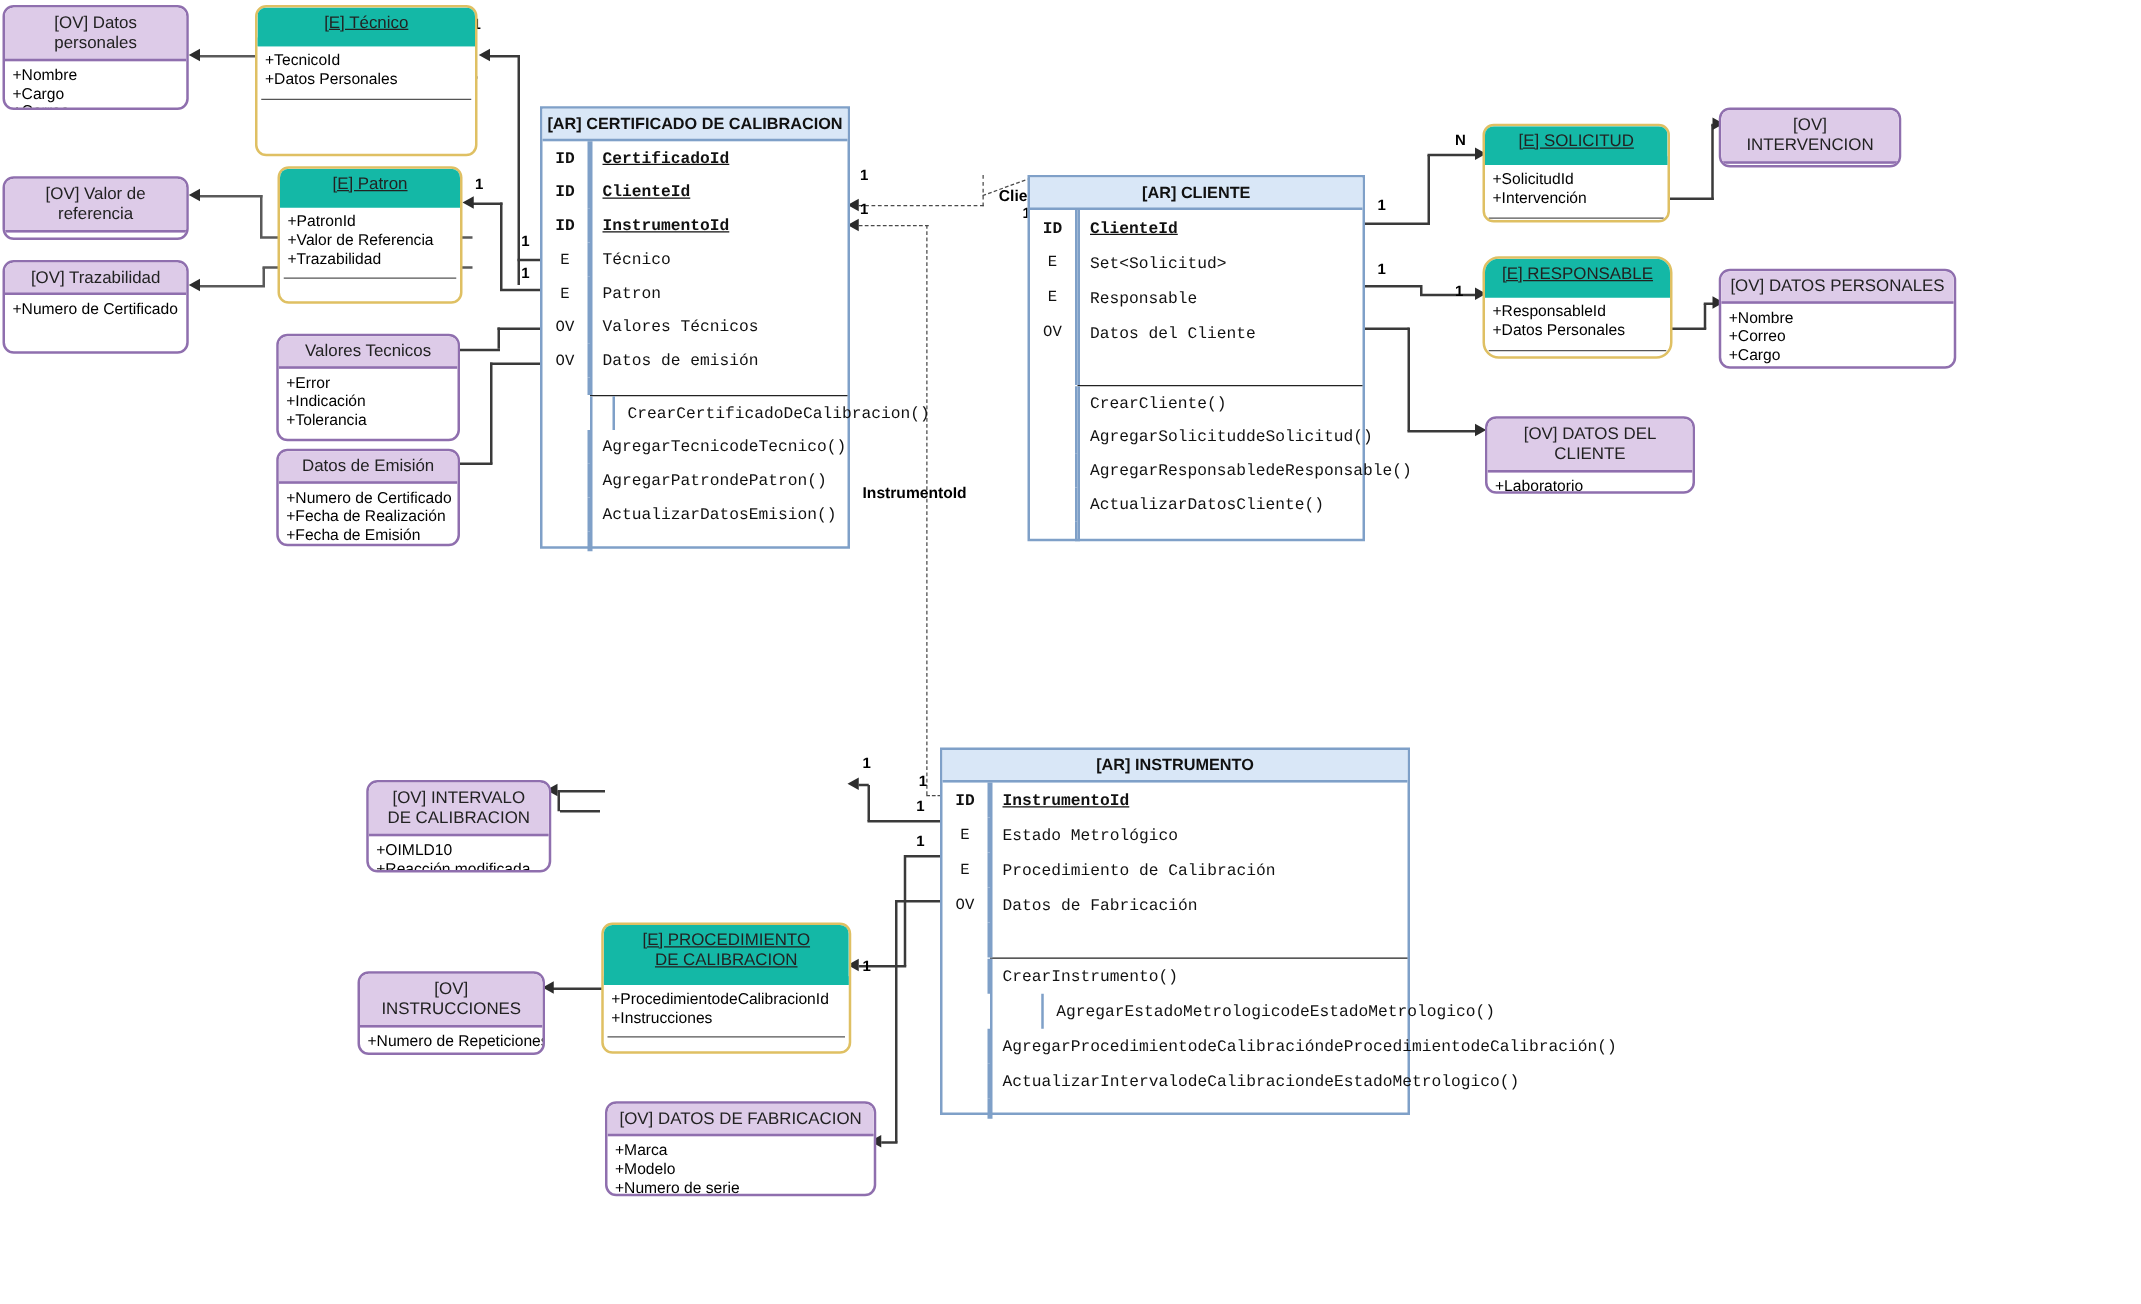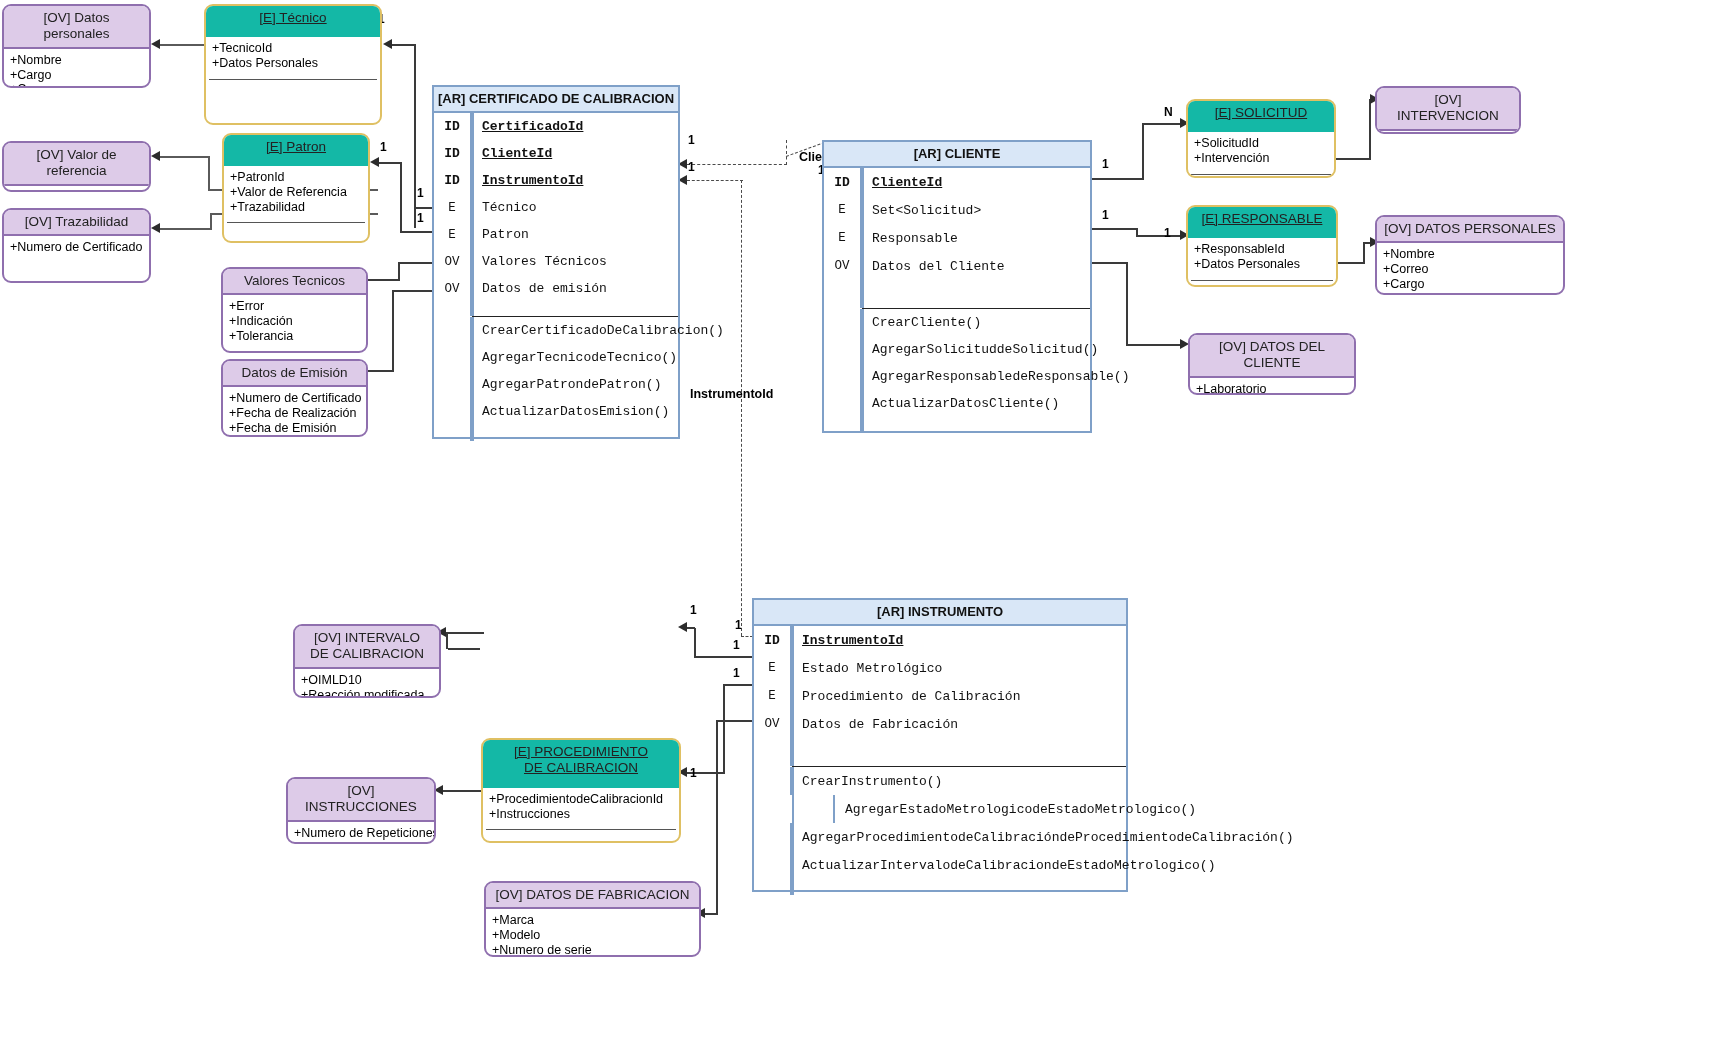--- a/index.html
+++ b/index.html
@@ -398,21 +398,21 @@
   <div class="box ent" style="left:1186px; top:99px; width:150px; height:79px;">
     <div class="hdr">[E] SOLICITUD</div>
     <div class="body">
       <div class="attr">+SolicitudId</div>
       <div class="attr">+Intervención</div>
     </div>
     <div class="sep"></div>
     <div class="ops"></div>
   </div>
 
-  <div class="box ent" style="left:1186px; top:205px; width:152px; height:82px;">
+  <div class="box ent" style="left:1186px; top:205px; width:152px; height:82px;border-radius:13px;">
     <div class="hdr">[E] RESPONSABLE</div>
     <div class="body">
       <div class="attr">+ResponsableId</div>
       <div class="attr">+Datos Personales</div>
     </div>
     <div class="sep"></div>
     <div class="ops"></div>
   </div>
 
 
@@ -460,21 +460,21 @@
         <div class="col-v">Datos de emisión</div>
       </div>
       <div class="ar-row" style="height:14px;">
         <div class="col-k"></div>
         <div class="col-v"></div>
       </div>
     </div>
     <div class="ar-sep"></div>
     <div class="ar-rows ar-ops">
       <div class="ar-gutter"></div>
-      <div class="ar-row" style="height:27px;">
+      <div class="ar-row" style="height:27px;margin-left:20px;">
         <div class="col-k"></div>
         <div class="col-v">CrearCertificadoDeCalibracion()</div>
       </div>
       <div class="ar-row" style="height:27px;">
         <div class="col-k"></div>
         <div class="col-v">AgregarTecnicodeTecnico()</div>
       </div>
       <div class="ar-row" style="height:27px;">
         <div class="col-k"></div>
         <div class="col-v">AgregarPatrondePatron()</div>

